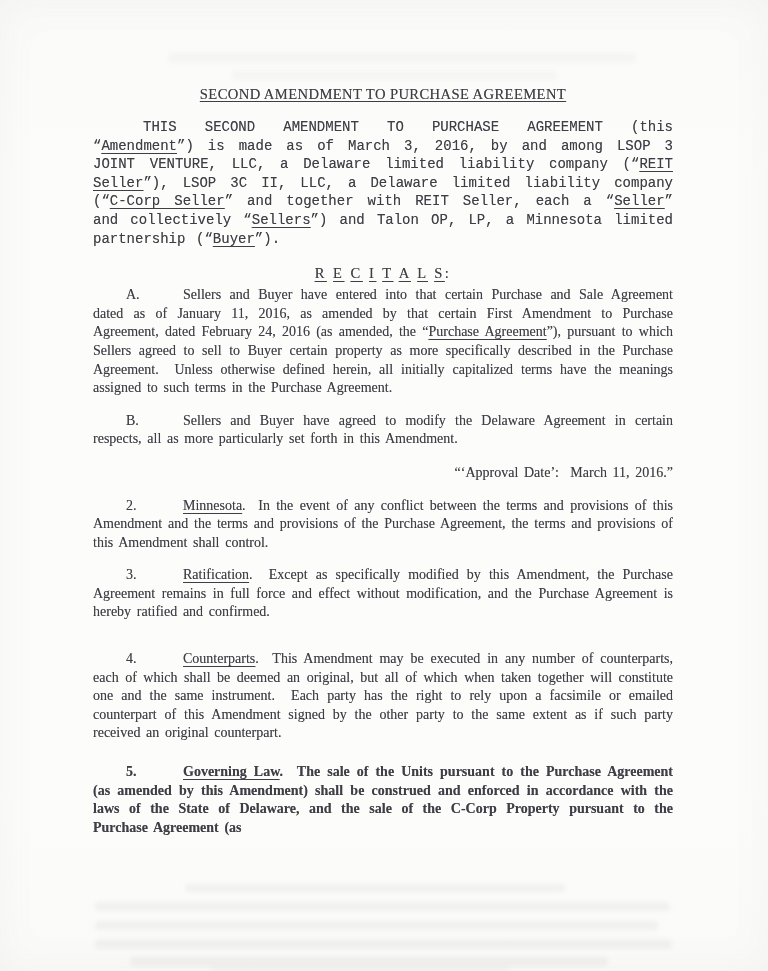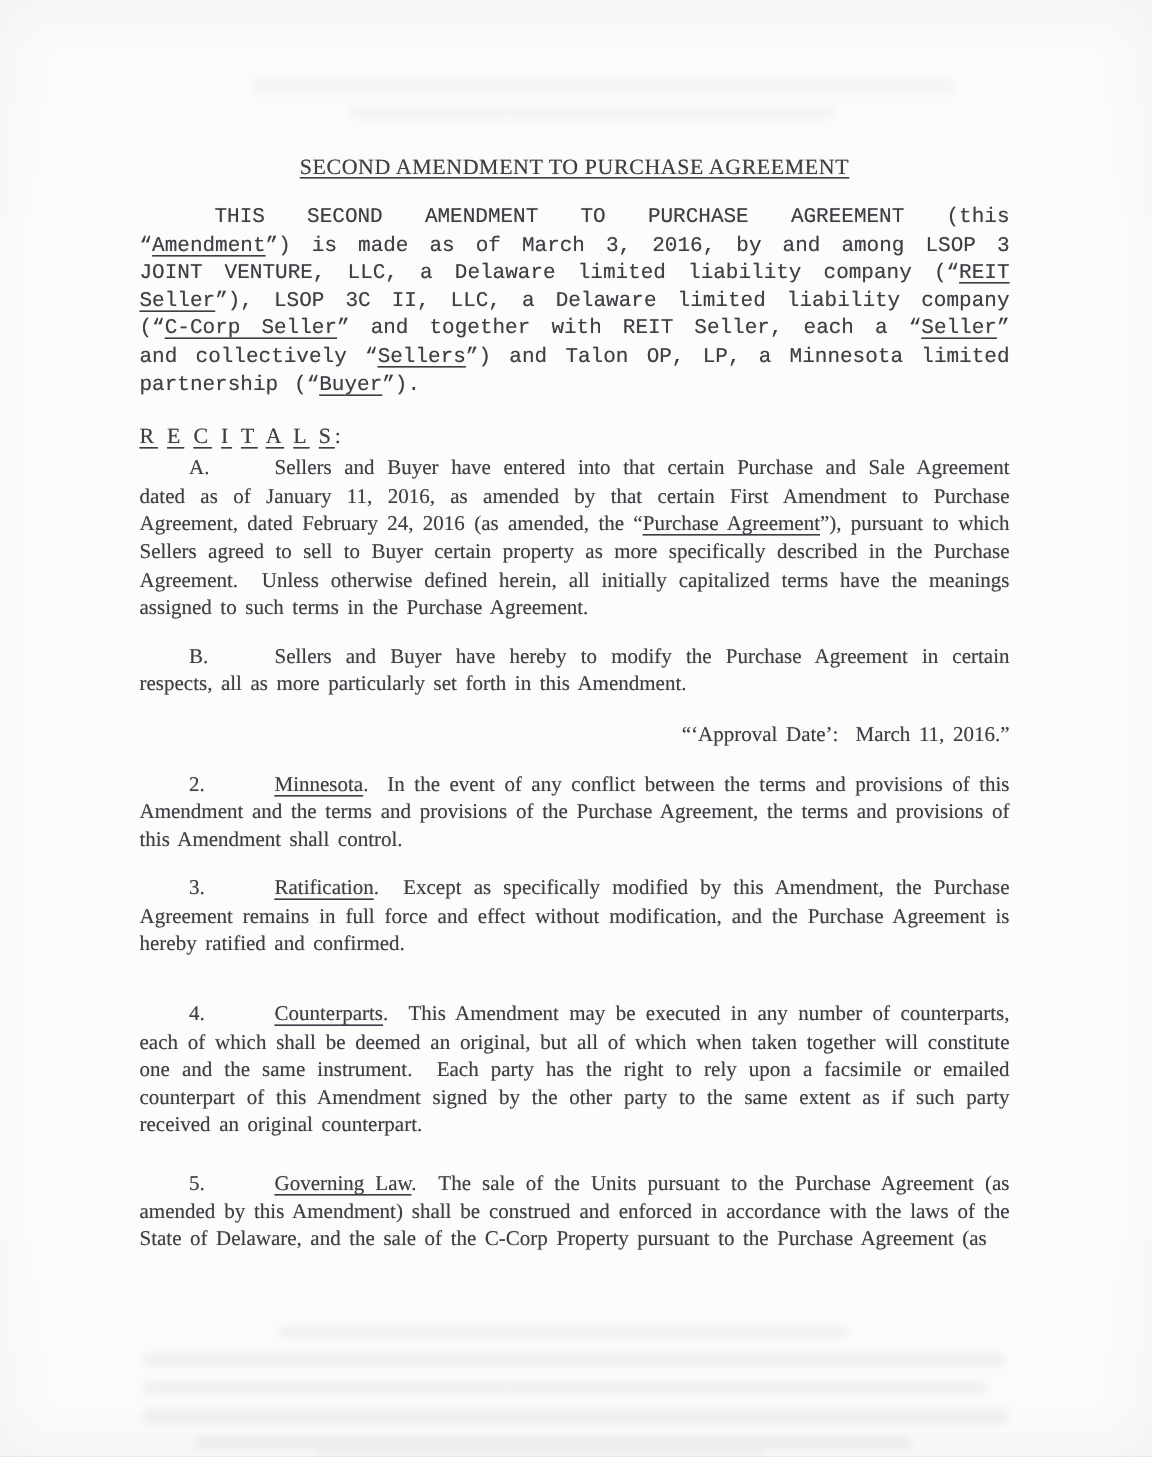--- a/index.html
+++ b/index.html
@@ -13,21 +13,21 @@
     height: 971px;
     margin: 0 auto;
     background: linear-gradient(180deg, #fafaf8 0%, #fcfcfb 18%, #fcfcfb 82%, #fafaf8 100%);
     overflow: hidden;
     font-family: "Liberation Serif", "DejaVu Serif", serif;
     color: #3e3e46;
     box-shadow: inset 0 0 40px rgba(120,120,118,0.06);
   }
   .content {
     position: absolute;
-    top: 104px;
+    top: 86px;
     left: 93px;
     width: 580px;
   }
   .doc-title {
     text-align: center;
     font-size: 14.6px;
     letter-spacing: 0.4px;
     text-decoration: underline;
     text-underline-offset: 2px;
     text-decoration-thickness: 1px;
@@ -47,40 +47,41 @@
     display: inline-block;
     width: 57px;
     text-indent: 0;
   }
   .u span, span.u {
     text-decoration: underline;
     text-underline-offset: 2.5px;
     text-decoration-thickness: 1px;
   }
   .recitals-heading {
+    text-align: center;
     font-size: 14.6px;
     letter-spacing: 2.5px;
     margin-top: 17px;
     text-shadow: 0 0 0.5px rgba(62,62,70,0.55);
   }
   .quote-line {
     margin-left: 87px;
     text-align: right;
     text-indent: 0;
   }
   .mt-intro { margin-top: 15px; font-family: Liberation Mono, monospace; }
   .mt-a  { margin-top: 4px; }
   .mt-b  { margin-top: 7px; }
   .mt-now{ margin-top: 17px; }
   .mt-s1 { margin-top: 9px; }
   .mt-q  { margin-top: 15px; }
   .mt-s2 { margin-top: 14px; }
   .mt-s3 { margin-top: 9px; }
   .mt-s4 { margin-top: 28px; }
-  .mt-s5 { margin-top: 20px; }
+  .mt-s5 { margin-top: 20px; font-weight: bold; }
   .bleed {
     position: absolute;
     background: rgba(125,125,130,0.075);
     border-radius: 4px;
     filter: blur(2.2px);
     pointer-events: none;
   }
   .bleed.light { background: rgba(125,125,130,0.045); }
   .b1 { top: 53px;  left: 168px; width: 468px; height: 10px; }
   .b2 { top: 71px;  left: 232px; width: 325px; height: 9px; }
@@ -102,21 +103,21 @@
   <div class="content">
 
     <div class="doc-title">SECOND AMENDMENT TO PURCHASE AGREEMENT</div>
 
     <p class="para indent-lg mt-intro"><span>THIS SECOND AMENDMENT TO PURCHASE AGREEMENT (this “</span><span class="u">Amendment</span><span>”) is made as of March 3, 2016, by and among LSOP 3 JOINT VENTURE, LLC, a Delaware limited liability company (“</span><span class="u">REIT Seller</span><span>”), LSOP 3C II, LLC, a Delaware limited liability company (“</span><span class="u">C-Corp Seller</span><span>” and together with REIT Seller, each a “</span><span class="u">Seller</span><span>” and collectively “</span><span class="u">Sellers</span><span>”) and Talon OP, LP, a Minnesota limited partnership (“</span><span class="u">Buyer</span><span>”).</span></p>
 
     <div class="recitals-heading"><span class="u">R</span><span> </span><span class="u">E</span><span> </span><span class="u">C</span><span> </span><span class="u">I</span><span> </span><span class="u">T</span><span> </span><span class="u">A</span><span> </span><span class="u">L</span><span> </span><span class="u">S</span><span>:</span></div>
 
     <p class="para indent-sm mt-a"><span class="plabel">A.</span><span><span>Sellers and Buyer have entered into that certain Purchase and Sale Agreement dated as of January 11, 2016, as amended by that certain First Amendment to Purchase Agreement, dated February 24, 2016 (as amended, the “</span><span class="u">Purchase Agreement</span><span>”), pursuant to which Sellers agreed to sell to Buyer certain property as more specifically described in the Purchase Agreement.&nbsp; Unless otherwise defined herein, all initially capitalized terms have the meanings assigned to such terms in the Purchase Agreement.</span></span></p>
 
-    <p class="para indent-sm mt-b"><span class="plabel">B.</span><span><span>Sellers and Buyer have hereby to modify the Purchase Agreement in certain respects, all as more particularly set forth in this Amendment.</span></span></p>
+    <p class="para indent-sm mt-b"><span class="plabel">B.</span><span><span>Sellers and Buyer have agreed to modify the Delaware Agreement in certain respects, all as more particularly set forth in this Amendment.</span></span></p>
 
 
 
     <p class="para quote-line mt-q"><span>“‘Approval Date’:&nbsp; March 11, 2016.”</span></p>
 
     <p class="para indent-sm mt-s2"><span class="plabel">2.</span><span><span class="u">Minnesota</span><span>.&nbsp; In the event of any conflict between the terms and provisions of this Amendment and the terms and provisions of the Purchase Agreement, the terms and provisions of this Amendment shall control.</span></span></p>
 
     <p class="para indent-sm mt-s3"><span class="plabel">3.</span><span><span class="u">Ratification</span><span>.&nbsp; Except as specifically modified by this Amendment, the Purchase Agreement remains in full force and effect without modification, and the Purchase Agreement is hereby ratified and confirmed.</span></span></p>
 
     <p class="para indent-sm mt-s4"><span class="plabel">4.</span><span><span class="u">Counterparts</span><span>.&nbsp; This Amendment may be executed in any number of counterparts, each of which shall be deemed an original, but all of which when taken together will constitute one and the same instrument.&nbsp; Each party has the right to rely upon a facsimile or emailed counterpart of this Amendment signed by the other party to the same extent as if such party received an original counterpart.</span></span></p>

